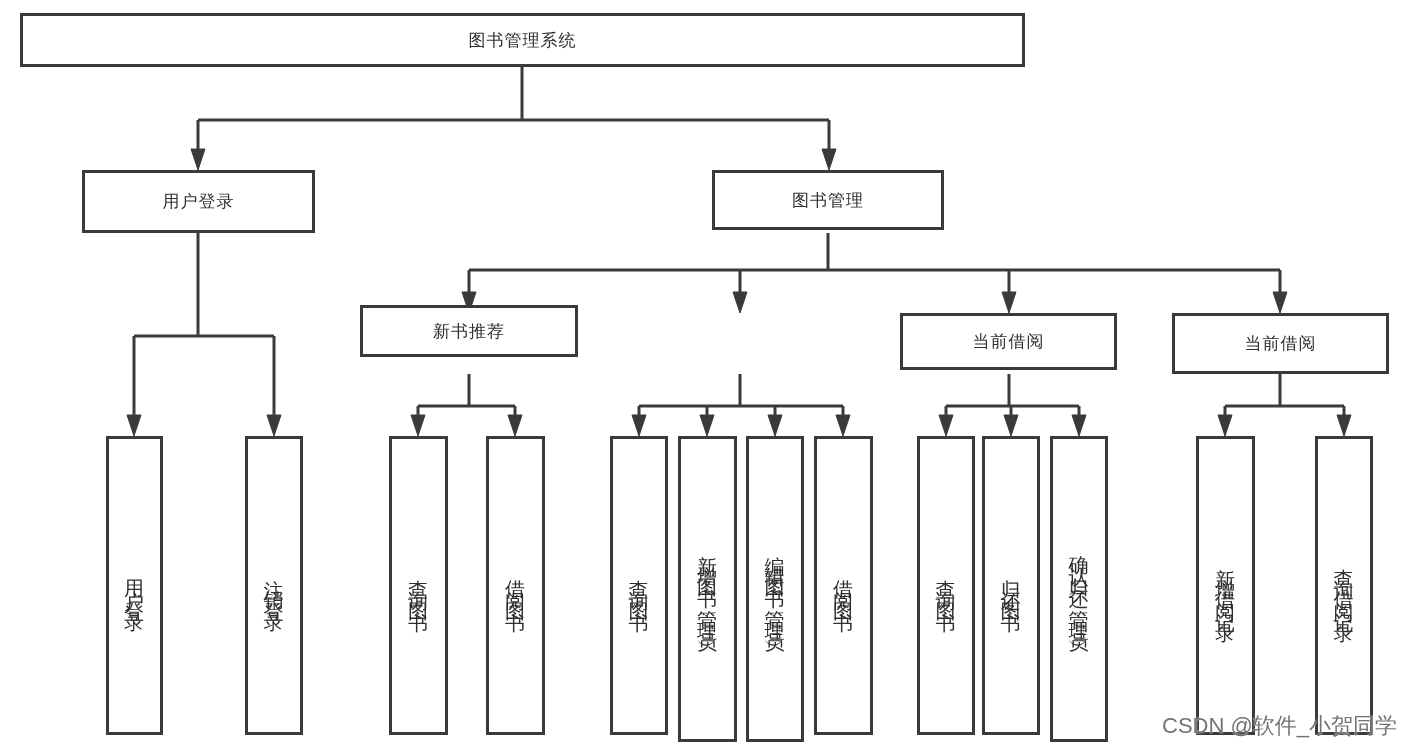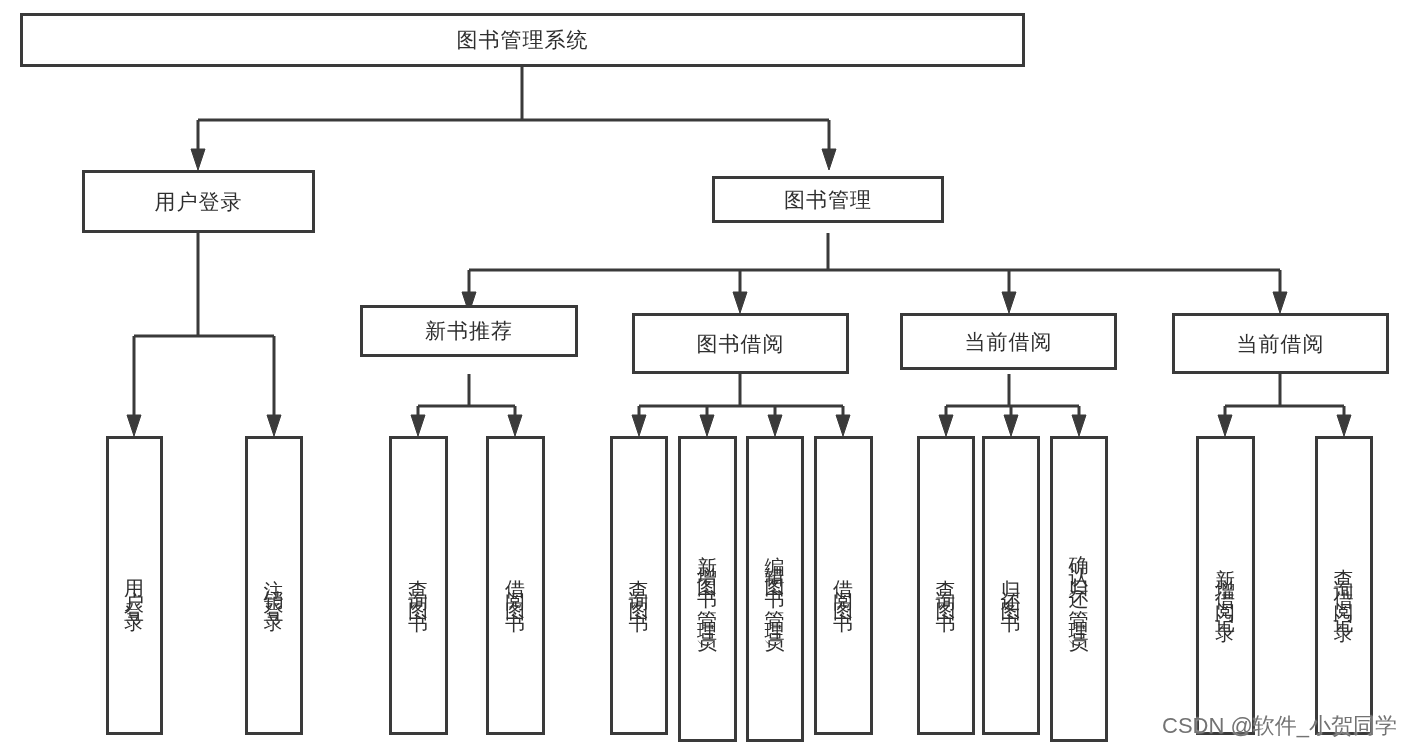--- a/index.html
+++ b/index.html
@@ -16,21 +16,21 @@
   .box{
     position:absolute;
     background:#ffffff;
     border:3px solid #3a3a3a;
     box-sizing:border-box;
     display:flex;align-items:center;justify-content:center;
     z-index:2;
     color:#2f2f2f;
   }
   .hbox .lbl{
-    font-size:21px;
+    font-size:17px;
     letter-spacing:1px;
     white-space:nowrap;
   }
   .vbox .lbl{
     writing-mode:vertical-rl;
     text-orientation:mixed;
     font-size:20px;
     line-height:1;
     letter-spacing:11px;
   }
@@ -99,29 +99,26 @@
     </g>
   </svg>
 
   <div class="box hbox" style="left:20px;top:13px;width:1005px;height:54px">
     <span class="lbl">图书管理系统</span>
   </div>
 
   <div class="box hbox" style="left:82px;top:170px;width:233px;height:63px">
     <span class="lbl">用户登录</span>
   </div>
-  <div class="box hbox" style="left:712px;top:176px;width:232px;height:47px">
+  <div class="box hbox" style="left:712px;top:170px;width:232px;height:60px">
     <span class="lbl">图书管理</span>
   </div>
 
   <div class="box hbox" style="left:360px;top:305px;width:218px;height:52px">
     <span class="lbl">新书推荐</span>
-  </div>
-  <div class="box hbox" style="left:632px;top:313px;width:217px;height:61px">
-    <span class="lbl">图书借阅</span>
   </div>
   <div class="box hbox" style="left:900px;top:313px;width:217px;height:57px">
     <span class="lbl">当前借阅</span>
   </div>
   <div class="box hbox" style="left:1172px;top:313px;width:217px;height:61px">
     <span class="lbl">当前借阅</span>
   </div>
 
   <div class="box vbox" style="left:106px;top:436px;width:57px;height:299px">
     <span class="lbl">用户登录</span>

